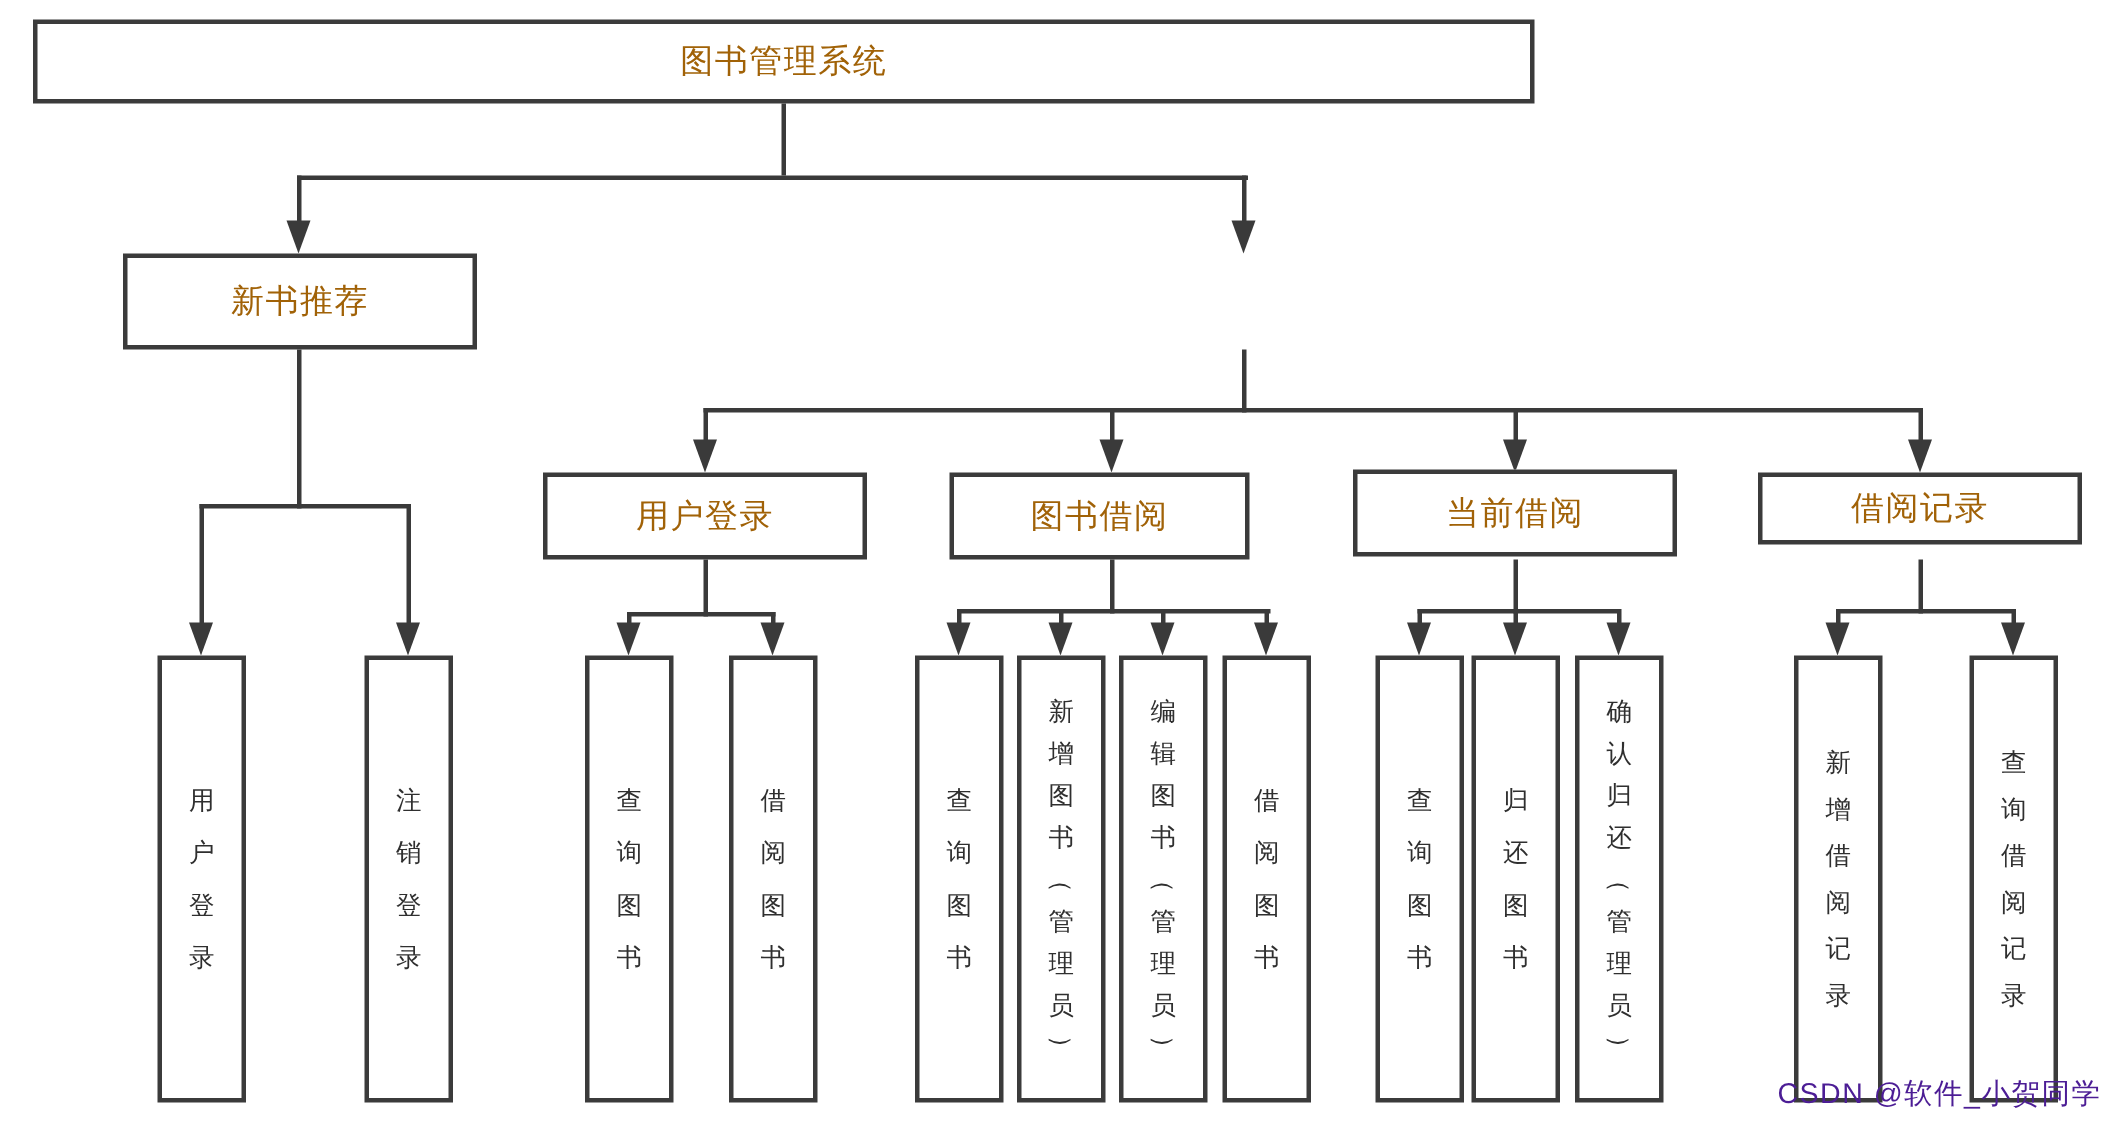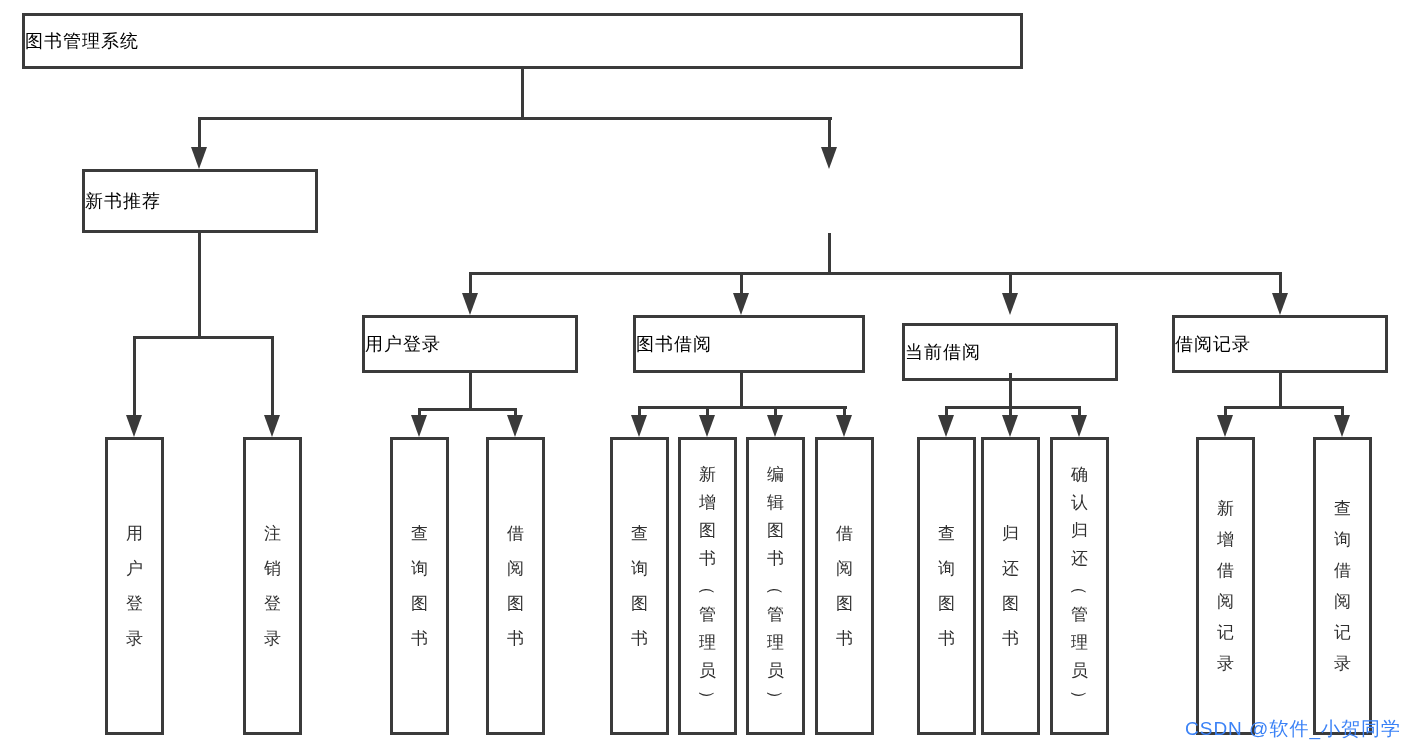--- a/index.html
+++ b/index.html
@@ -9,22 +9,22 @@
     background:#ffffff;
     font-family:"Liberation Sans", sans-serif;
     overflow:hidden;
   }
   
   .hnode{
     position:absolute;
     box-sizing:border-box;
     border:3px solid #3b3b3b;
     background:#ffffff;
-    display:flex;align-items:center;justify-content:flex-start;
-    font-size:18px;color:#000000;
+    display:flex;align-items:center;justify-content:center;
+    font-size:22px;color:#a16207;
     letter-spacing:1px;
   }
   .vnode{
     position:absolute;
     box-sizing:border-box;
     border:3px solid #3b3b3b;
     background:#ffffff;
     width:59px;height:298px;top:437px;
     display:flex;flex-direction:column;align-items:center;justify-content:center;
     font-size:17px;color:#2f2f2f;
@@ -40,21 +40,21 @@
   .arr{
     position:absolute;width:0;height:0;
     border-left:8px solid transparent;
     border-right:8px solid transparent;
     border-top:22px solid #3a3a3a;
   }
   .watermark{
     position:absolute;
     left:1185px;top:716px;
     font-size:19px;
-    color:#3b82f6;
+    color:#4c1d95;
     letter-spacing:1px;
     white-space:nowrap;
     z-index:10;
   }
 </style>
 </head>
 <body>
 
 <div id="canvas">
 
@@ -87,27 +87,27 @@
   <div class="vline" style="left:740px;top:272px;height:22px;"></div>
   <div class="arr" style="left:733px;top:293px;"></div>
   <div class="vline" style="left:1009px;top:272px;height:22px;"></div>
   <div class="arr" style="left:1002px;top:293px;"></div>
   <div class="vline" style="left:1279px;top:272px;height:22px;"></div>
   <div class="arr" style="left:1272px;top:293px;"></div>
 
   <div class="hnode" style="left:362px;top:315px;width:216px;height:58px;">
     <span>用户登录</span>
   </div>
-  <div class="hnode" style="left:633px;top:315px;width:232px;height:58px;font-family:Liberation Mono, monospace;">
+  <div class="hnode" style="left:633px;top:315px;width:200px;height:58px;font-family:Liberation Mono, monospace;">
     <span>图书借阅</span>
   </div>
-  <div class="hnode" style="left:902px;top:323px;width:216px;height:58px;">
+  <div class="hnode" style="left:902px;top:313px;width:216px;height:58px;">
     <span>当前借阅</span>
   </div>
-  <div class="hnode" style="left:1172px;top:315px;width:216px;height:58px;">
+  <div class="hnode" style="left:1172px;top:315px;width:216px;height:48px;">
     <span>借阅记录</span>
   </div>
 
   <div class="vline" style="left:469px;top:373px;height:38px;"></div>
   <div class="hline" style="left:418px;top:408px;width:99px;"></div>
   <div class="vline" style="left:418px;top:408px;height:10px;"></div>
   <div class="arr" style="left:411px;top:415px;"></div>
   <div class="vline" style="left:514px;top:408px;height:10px;"></div>
   <div class="arr" style="left:507px;top:415px;"></div>
 

